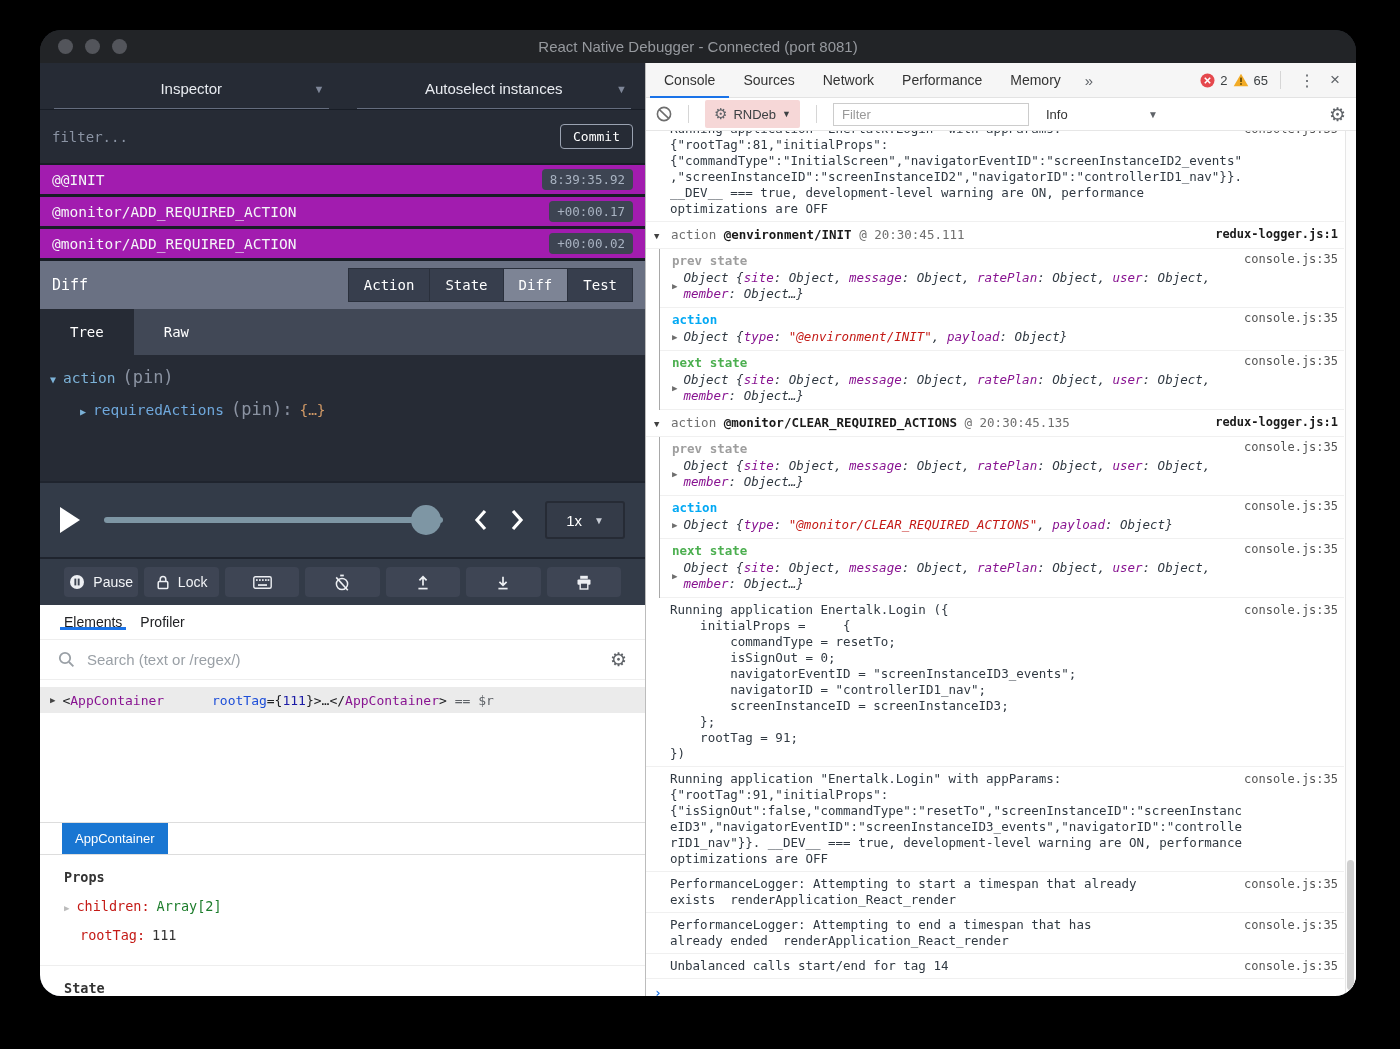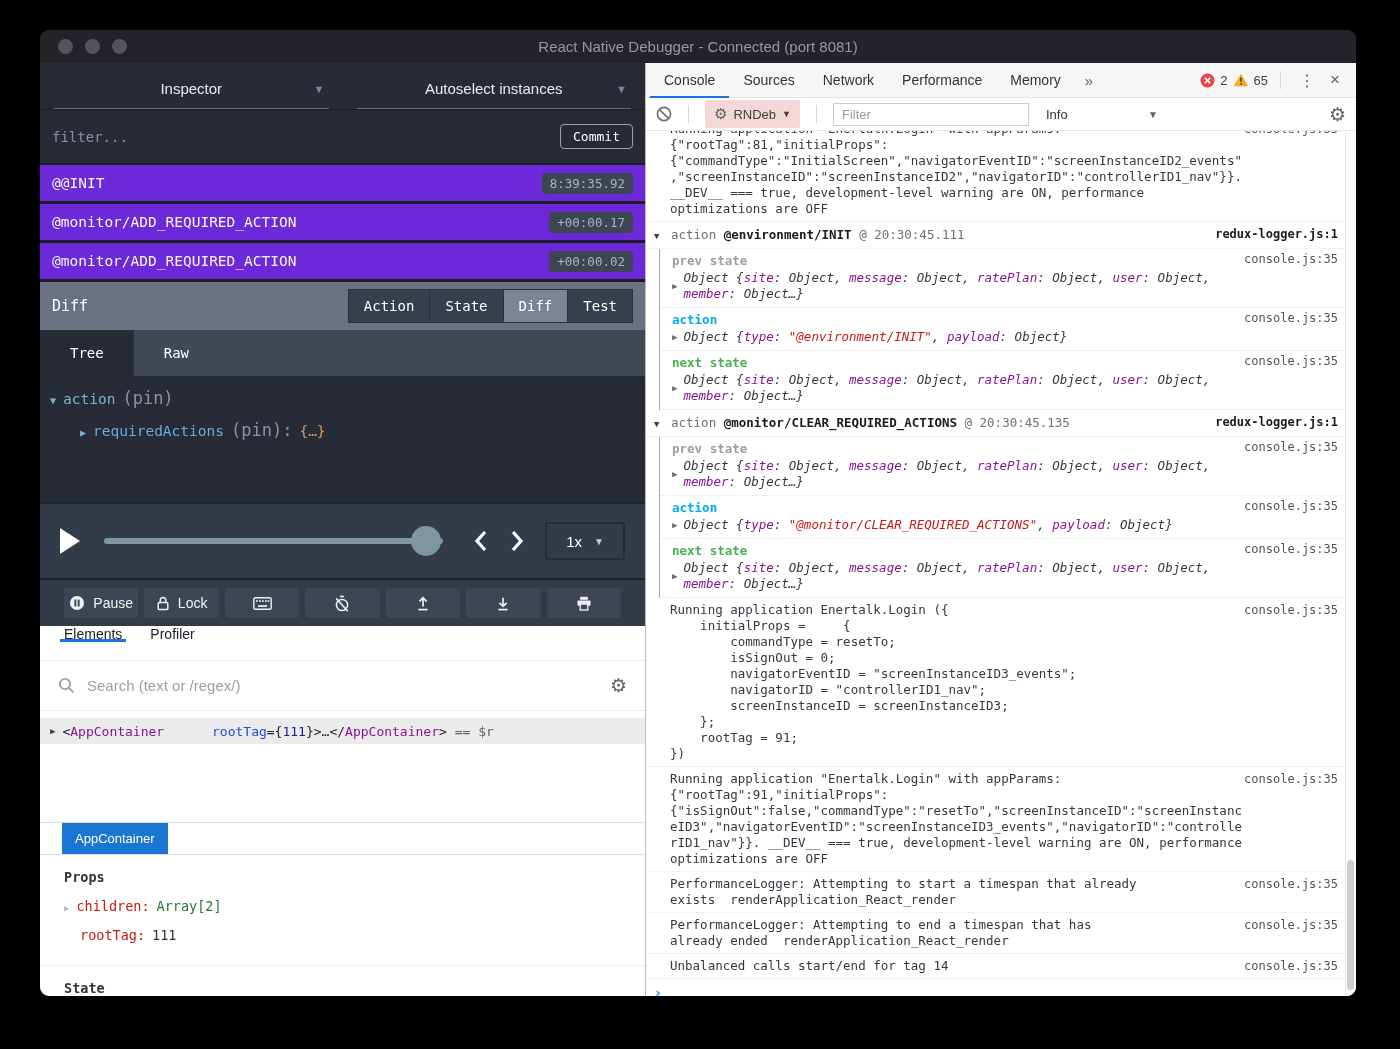--- a/index.html
+++ b/index.html
@@ -1,21 +1,21 @@
 <!DOCTYPE html>
 <html><head>
 <meta charset="utf-8">
 <style>
   * { margin:0; padding:0; box-sizing:border-box; }
   html,body { width:1400px; height:1049px; background:#000; overflow:hidden;
     font-family:"Liberation Sans", sans-serif; }
   .mono { font-family:"DejaVu Sans Mono", monospace; }
 
   .window { position:absolute; left:40px; top:30px; width:1316px; height:966px;
-    border-radius:9px; overflow:hidden; background:#262B35; }
+    border-radius:21px; overflow:hidden; background:#262B35; }
 
   
   .titlebar { height:33px; background:#222427; display:flex; align-items:center; position:relative; }
   .lights { display:flex; gap:12px; margin-left:18px; }
   .light { width:15px; height:15px; border-radius:50%; background:#53555B; }
   .titletext { position:absolute; left:0; right:0; text-align:center; color:#96999E; font-size:15px; }
 
   .main { display:flex; height:933px; }
 
   
@@ -27,21 +27,21 @@
   .selcaret { position:absolute; right:4px; color:#7E8698; font-size:11px; }
 
   .filterrow { height:56px; display:flex; align-items:center; padding:0 12px;
     border-bottom:2px solid #181D26; border-top:1px solid #181D26; background:#262B35; }
   .redux-filter { flex:1; background:transparent; border:none; outline:none; color:#E8EBF0;
     font-family:"DejaVu Sans Mono",monospace; font-size:14px; }
   .redux-filter::placeholder { color:#8A93A3; }
   .commitbtn { border:1px solid #9AA2B1; border-radius:4px; background:transparent; color:#FFF;
     font-family:"DejaVu Sans Mono",monospace; font-size:13px; padding:4px 12px; cursor:pointer; }
 
-  .actionrow { height:39px; background:#6d28d9; border-bottom:3px solid #181D26;
+  .actionrow { height:32px; background:#a21caf; border-bottom:3px solid #181D26;
     display:flex; align-items:center; padding:0 12px; }
   .actionname { color:#F4F6F8; font-size:14.5px; }
   .timebadge { margin-left:auto; background:#3D4452; border-radius:4px; padding:3px 8px;
     color:#A9B3C2; font-size:12.5px; }
 
   .diffbar { height:48px; background:#6A7183; display:flex; align-items:center; padding:0 12px; }
   .difftitle { color:#FFF; font-size:15px; }
   .dtabs { margin-left:auto; display:flex; }
   .dtab { padding:8px 15px; background:#373E4D; border:1px solid #2A303C; color:#FFF;
     font-size:14px; cursor:pointer; }
@@ -74,25 +74,25 @@
     color:#FFF; font-size:15px; cursor:pointer; }
   .speedcaret { color:#C6CBD4; font-size:10px; }
 
   .btnrow { height:48px; background:#333B48; border-top:2px solid #1F242E;
     display:flex; align-items:center; padding:0 24px; gap:6px; }
   .tbtn { flex:1; height:30px; background:#3E4554; border-radius:4px; display:flex;
     align-items:center; justify-content:center; gap:8px; color:#F2F4F7; font-size:14px; cursor:pointer; }
 
   
   .rdt { flex:1; background:#FFF; display:flex; flex-direction:column; }
-  .rtabs { height:34px; display:flex; gap:28px; padding:0 24px; align-items:flex-start; }
+  .rtabs { height:34px; display:flex; gap:18px; padding:0 24px; align-items:center; }
   .rtab { font-size:14px; color:#202124; display:flex; align-items:center; position:relative; cursor:pointer; }
   .rtab.active::after { content:""; position:absolute; left:-4px; right:-4px; bottom:0;
     height:3px; background:#1A73E8; }
-  .searchrow { height:51px; display:flex; align-items:center; padding:0 18px; gap:12px;
+  .searchrow { height:41px; display:flex; align-items:center; padding:0 18px; gap:12px;
     border-top:1px solid #EEE; border-bottom:1px solid #EEE; }
   .rsearch { flex:1; border:none; outline:none; font-size:15px; color:#202124; }
   .rsearch::placeholder { color:#9AA0A6; }
   .gearglyph { color:#5F6368; font-size:19px; cursor:pointer; }
   .elemrow { margin-top:7px; height:26px; background:#EBEBEB; display:flex; align-items:center;
     padding:0 10px; gap:7px; font-size:13px; color:#202124; cursor:pointer; }
   .etri { font-size:9px; color:#444; }
   .spacer { flex:1; }
   .chiprow { border-top:1px solid #DDD; border-bottom:1px solid #DDD; height:33px;
     display:flex; align-items:stretch; }

